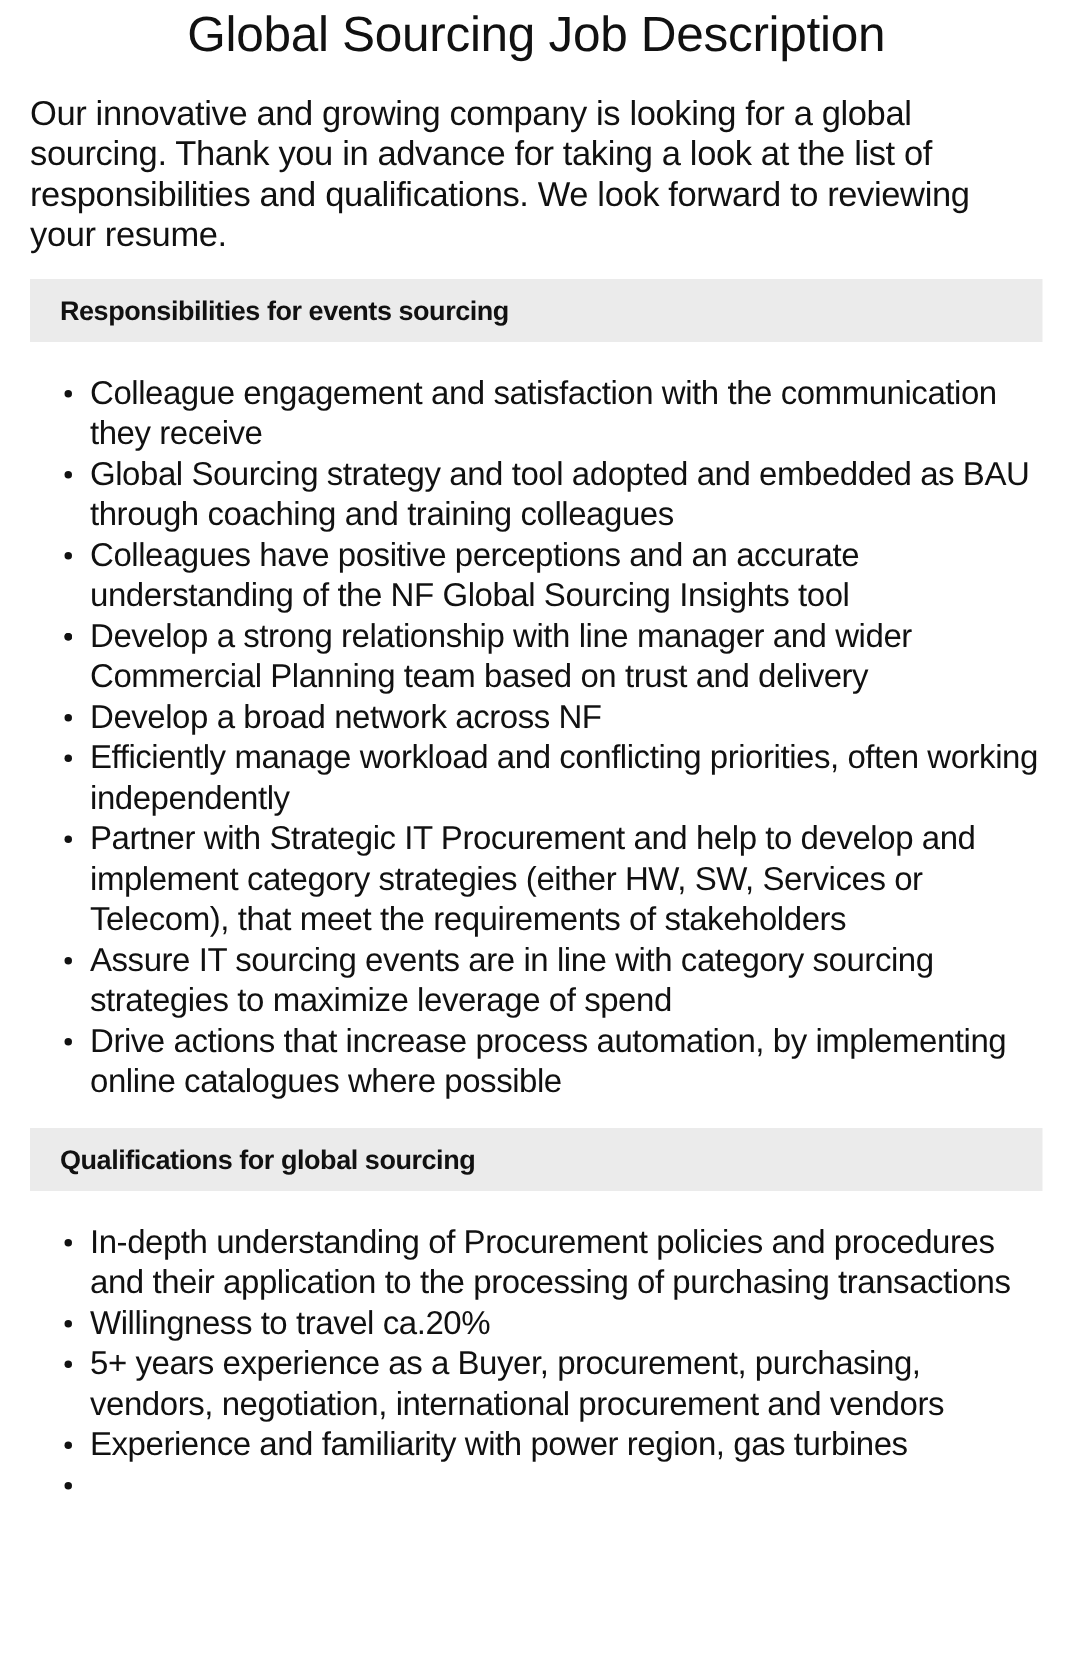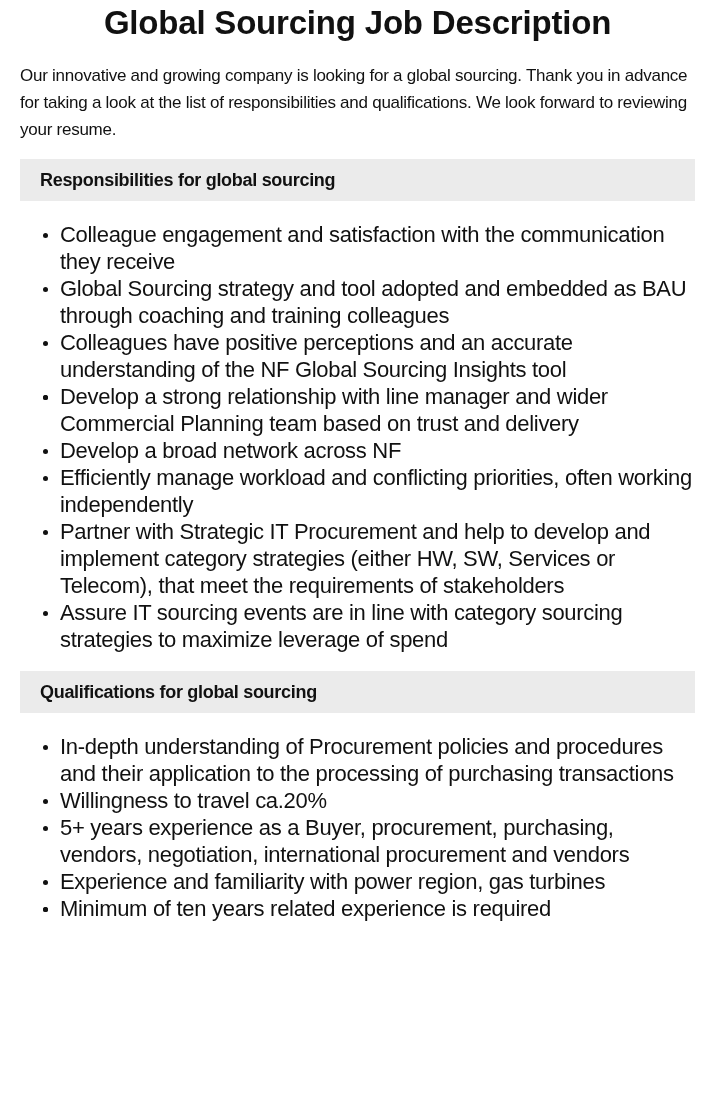--- a/index.html
+++ b/index.html
@@ -10,27 +10,27 @@
       font-family: "Liberation Sans", "DejaVu Sans", sans-serif;
       color: #111111;
     }
     .page { padding: 0 25px 0 20px; }
     h1 {
       margin: 0;
       padding-top: 3px;
       height: 42px;
       font-size: 33px;
       line-height: 40px;
-      font-weight: bold;
+      font-weight: normal;
       text-align: center;
       letter-spacing: -0.2px;
     }
     .intro {
       margin: 17px 0 0 0;
-      font-size: 17px;
+      font-size: 23px;
       line-height: 27px;
       letter-spacing: -0.25px;
     }
     .section-header {
       margin-top: 16px;
       background: #ebebeb;
       height: 42px;
       padding-left: 20px;
       display: flex;
       align-items: center;
@@ -61,40 +61,40 @@
     .section-gap { height: 2px; }
   </style>
 </head>
 <body>
 
 <div class="page">
   <h1>Global Sourcing Job Description</h1>
   <p class="intro">Our innovative and growing company is looking for a global sourcing. Thank you in advance for taking a look at the list of responsibilities and qualifications. We look forward to reviewing your resume.</p>
 
   <section>
-    <div class="section-header">Responsibilities for global sourcing</div>
+    <div class="section-header">Responsibilities for events sourcing</div>
     <ul>
       <li><span class="bullet"></span><span>Colleague engagement and satisfaction with the communication they receive</span></li>
       <li><span class="bullet"></span><span>Global Sourcing strategy and tool adopted and embedded as BAU through coaching and training colleagues</span></li>
       <li><span class="bullet"></span><span>Colleagues have positive perceptions and an accurate understanding of the NF Global Sourcing Insights tool</span></li>
       <li><span class="bullet"></span></li>
       <li><span class="bullet"></span><span>Develop a strong relationship with line manager and wider Commercial Planning team based on trust and delivery</span></li>
       <li><span class="bullet"></span><span>Develop a broad network across NF</span></li>
       <li><span class="bullet"></span><span>Efficiently manage workload and conflicting priorities, often working independently</span></li>
       <li><span class="bullet"></span><span>Partner with Strategic IT Procurement and help to develop and implement category strategies (either HW, SW, Services or Telecom), that meet the requirements of stakeholders</span></li>
       <li><span class="bullet"></span><span>Assure IT sourcing events are in line with category sourcing strategies to maximize leverage of spend</span></li>
+      <li><span class="bullet"></span><span>Drive actions that increase process automation, by implementing online catalogues where possible</span></li>
     </ul>
   </section>
 
   <div class="section-gap"></div>
 
   <section>
     <div class="section-header">Qualifications for global sourcing</div>
     <ul>
       <li><span class="bullet"></span><span>In-depth understanding of Procurement policies and procedures and their application to the processing of purchasing transactions</span></li>
       <li><span class="bullet"></span><span>Willingness to travel ca.20%</span></li>
       <li><span class="bullet"></span><span>5+ years experience as a Buyer, procurement, purchasing, vendors, negotiation, international procurement and vendors</span></li>
       <li><span class="bullet"></span><span>Experience and familiarity with power region, gas turbines</span></li>
       <li><span class="bullet"></span></li>
-      <li><span class="bullet"></span><span>Minimum of ten years related experience is required</span></li>
     </ul>
   </section>
 </div>
 
 </body></html>

